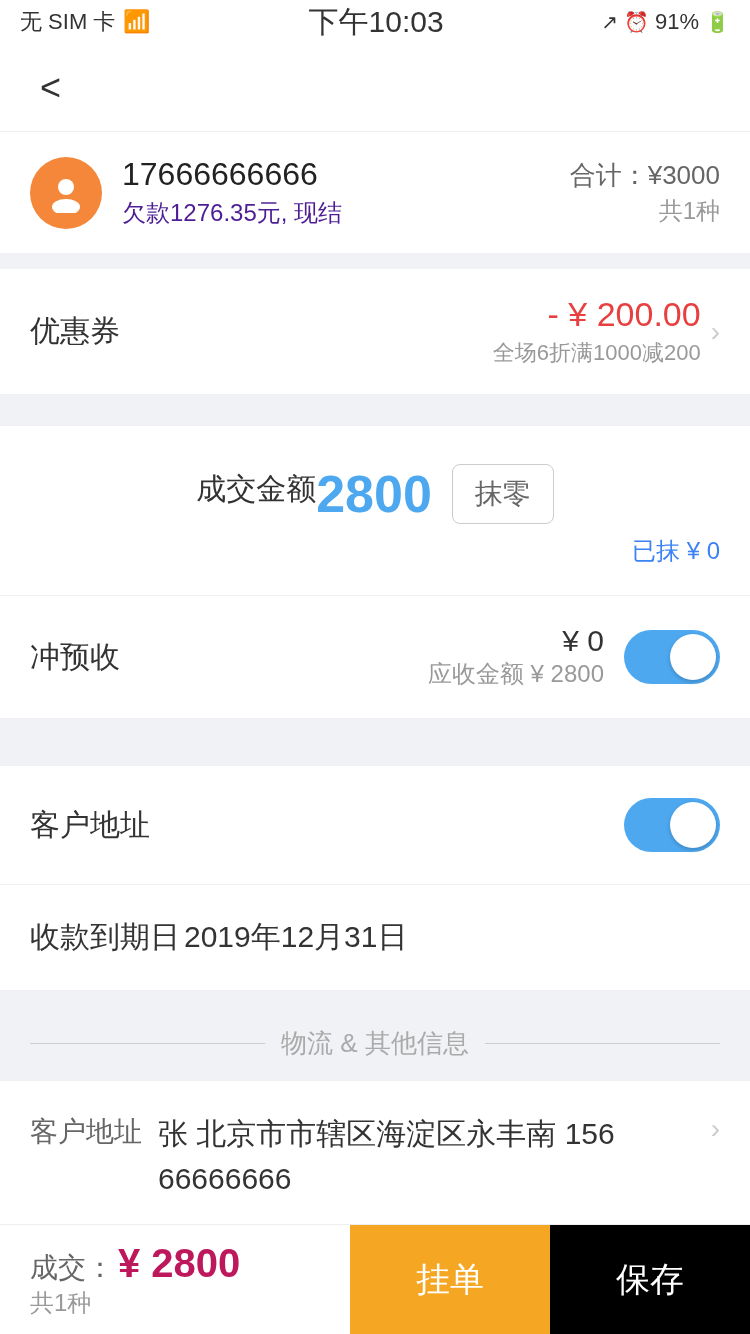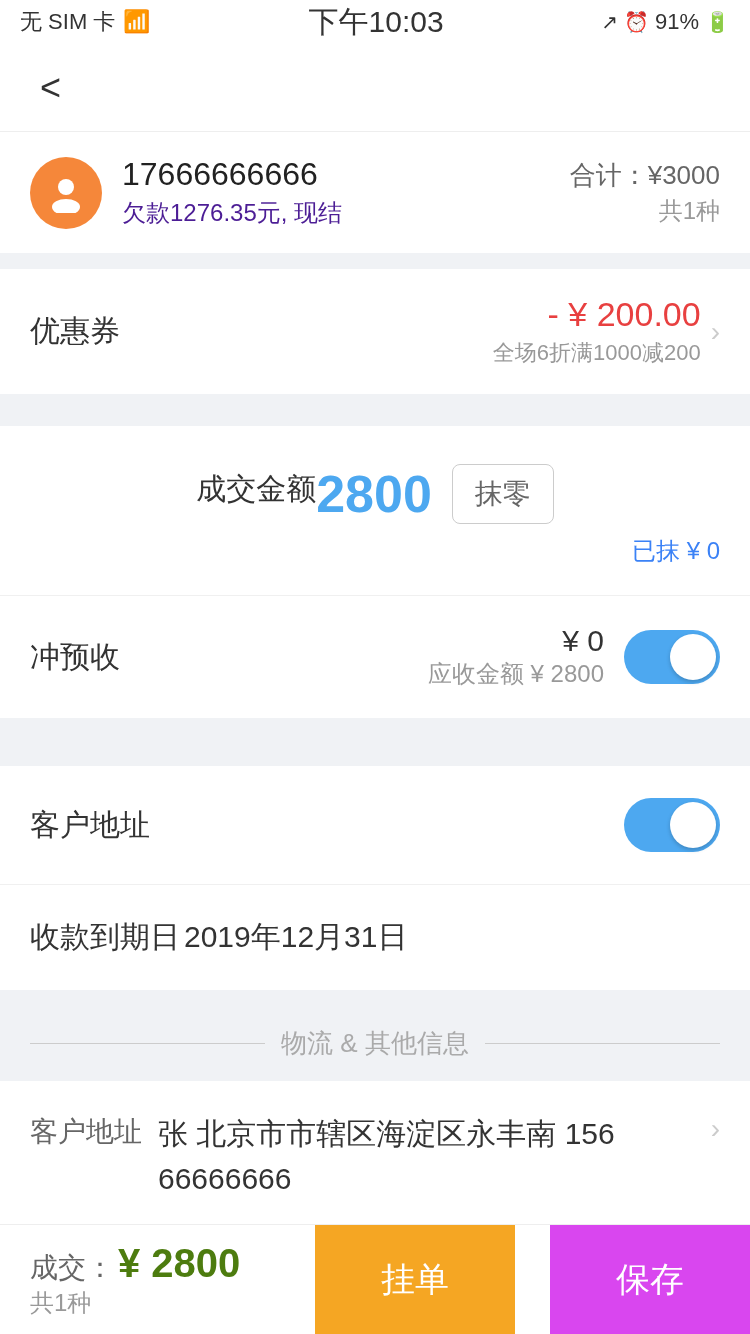--- a/index.html
+++ b/index.html
@@ -238,45 +238,44 @@
     .bottom-bar {
       position: fixed;
       bottom: 0;
       left: 0;
       width: 750px;
       height: 110px;
       background: #fff;
       display: flex;
       align-items: center;
       border-top: 1px solid #eee;
-      gap: 35px;
     }
     .bottom-info {
       flex: 1;
       padding: 0 30px;
     }
     .bottom-deal { font-size: 28px; color: #666; }
-    .bottom-amount { font-size: 40px; font-weight: 600; color: #4d7c0f; }
+    .bottom-amount { font-size: 40px; font-weight: 600; color: #be185d; }
     .bottom-count { font-size: 24px; color: #999; }
     .btn-hang {
       width: 200px;
       height: 110px;
       background: #f5a623;
       display: flex;
       align-items: center;
       justify-content: center;
       font-size: 34px;
       font-weight: 500;
       color: #fff;
       cursor: pointer;
     }
     .btn-save {
       width: 200px;
       height: 110px;
-      background: #d946ef;
+      background: #000000;
       display: flex;
       align-items: center;
       justify-content: center;
       font-size: 34px;
       font-weight: 500;
       color: #fff;
       cursor: pointer;
     }
   </style>
 </head>

